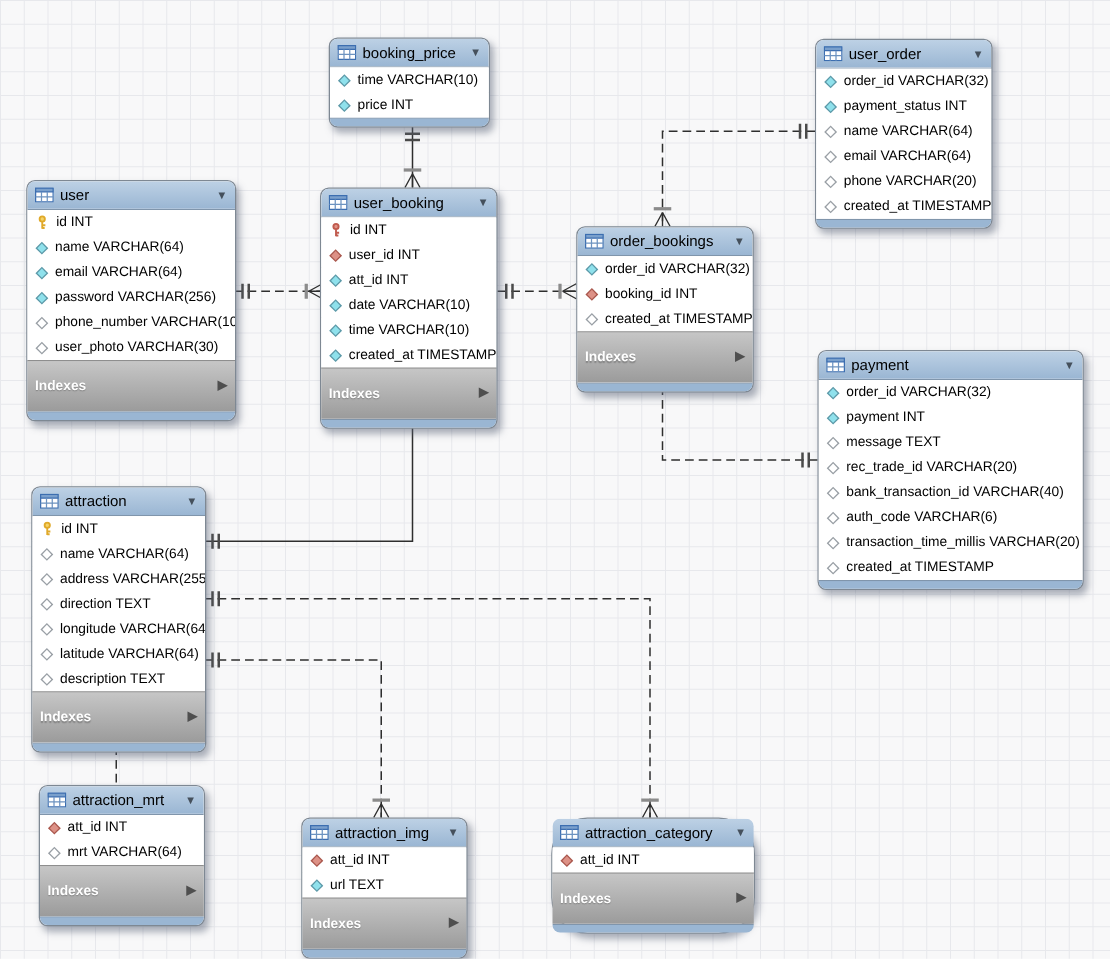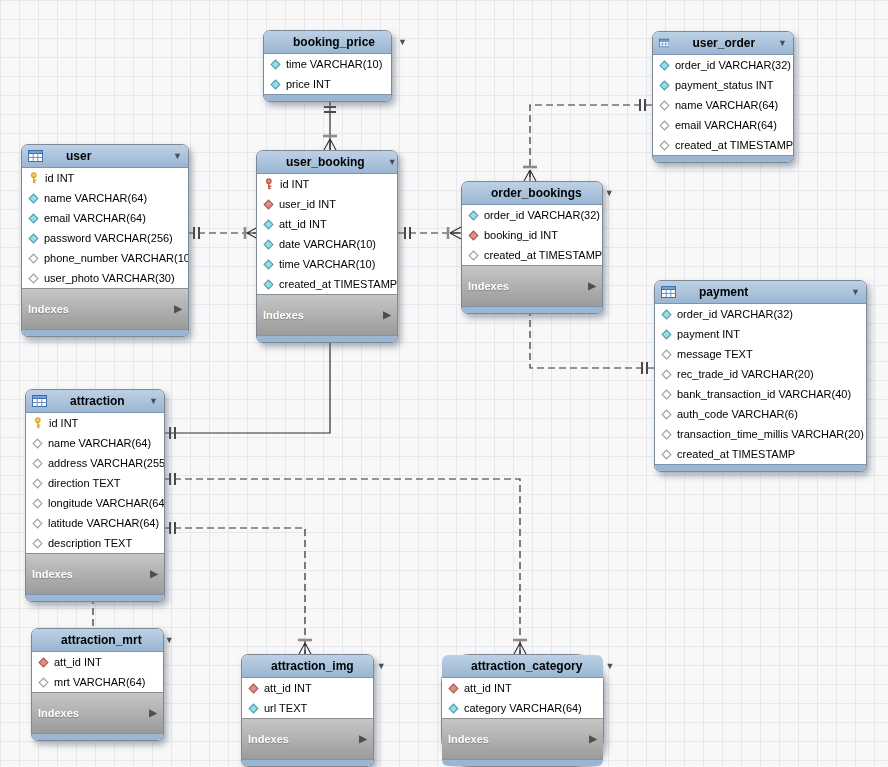--- a/index.html
+++ b/index.html
@@ -15,24 +15,24 @@
   .rel{fill:none;stroke:#2e2e2e;stroke-width:1.2;}
   .dashed{stroke-dasharray:7 4;}
   .tick{fill:none;stroke:#4a4a4a;stroke-width:2;}
   .cbar{fill:none;stroke:#8b8b8b;stroke-width:2.6;}
   .crow{fill:none;stroke:#2e2e2e;stroke-width:1.1;}
   .table{
     position:absolute;background:#fff;border:1px solid #7e8893;border-radius:7px;
     box-shadow:3px 4px 6px rgba(90,100,120,.5);font-size:11px;color:#000;
   }
   .hdr{
-    height:22px;display:flex;align-items:center;gap:23px;padding:0 6px;
+    height:22px;display:flex;align-items:center;gap:5px;padding:0 6px;
     background:linear-gradient(#bdd1e5,#9ab6d3);
     border-bottom:1px solid #8095ab;border-radius:6px 6px 0 0;
-    font-weight:bold;font-size:12px;white-space:nowrap;
+    font-weight:normal;font-size:12px;white-space:nowrap;
   }
   .hdr .tri{margin-left:auto;font-size:9px;color:#45505c;line-height:1;}
   .row{height:20px;display:flex;align-items:center;gap:5px;padding:0 6px;background:#fff;white-space:nowrap;overflow:hidden;}
   .row svg{flex:0 0 auto;}
   .idx{
     height:16px;display:flex;align-items:center;padding:12px 6px;
     background:linear-gradient(#c6c6c6,#9b9b9b);border-top:1px solid #8e8e8e;
     color:#fff;font-weight:bold;font-size:11px;text-shadow:0 1px 1px rgba(0,0,0,.25);
   }
   .idx .exp{margin-left:auto;color:#4f4f4f;font-size:10px;line-height:1;text-shadow:none;}
@@ -155,20 +155,26 @@
       <div class="row">
         <svg width="11" height="11" viewBox="0 0 11 11">
     <rect x="2.4" y="2.4" width="6.2" height="6.2" fill="#ffffff" stroke="#9aa0a6" stroke-width="1.1" transform="rotate(45 5.5 5.5)"></rect>
   </svg>
         <span>email VARCHAR(64)</span>
       </div>
       <div class="row">
         <svg width="11" height="11" viewBox="0 0 11 11">
     <rect x="2.4" y="2.4" width="6.2" height="6.2" fill="#ffffff" stroke="#9aa0a6" stroke-width="1.1" transform="rotate(45 5.5 5.5)"></rect>
   </svg>
+        <span>phone VARCHAR(20)</span>
+      </div>
+      <div class="row">
+        <svg width="11" height="11" viewBox="0 0 11 11">
+    <rect x="2.4" y="2.4" width="6.2" height="6.2" fill="#ffffff" stroke="#9aa0a6" stroke-width="1.1" transform="rotate(45 5.5 5.5)"></rect>
+  </svg>
         <span>created_at TIMESTAMP</span>
       </div>
       <div class="strip"></div>
     </div>
     <div class="table" style="left: 21px; top: 132px; width: 166px; margin-top: 12px;">
       <div class="hdr">
       <svg width="15" height="12" viewBox="0 0 15 12">
     <rect x="0.5" y="0.5" width="14" height="11" fill="#fff" stroke="#3c6eb0"></rect>
     <rect x="0.5" y="0.5" width="14" height="3" fill="#7aa0cc" stroke="#3c6eb0"></rect>
     <path d="M5.2,3.5 V11.5 M9.8,3.5 V11.5 M0.5,7.5 H14.5" stroke="#6d93c0" fill="none"></path>
@@ -490,25 +496,19 @@
   </svg>
       <span>attraction_category</span>
       <span class="tri">▼</span>
     </div>
       <div class="row">
         <svg width="11" height="11" viewBox="0 0 11 11">
     <rect x="2.4" y="2.4" width="6.2" height="6.2" fill="#dd9186" stroke="#aa584e" stroke-width="1.1" transform="rotate(45 5.5 5.5)"></rect>
   </svg>
         <span>att_id INT</span>
       </div>
-      <div class="row">
-        <svg width="11" height="11" viewBox="0 0 11 11">
-    <rect x="2.4" y="2.4" width="6.2" height="6.2" fill="#8fe1ec" stroke="#5d9aa9" stroke-width="1.1" transform="rotate(45 5.5 5.5)"></rect>
-  </svg>
-        <span>category VARCHAR(64)</span>
-      </div>
       <div class="idx">
         <span>Indexes</span>
         <span class="exp">▶</span>
       </div>
       <div class="strip"></div>
     </div>
   </div>
 
 </body></html>

